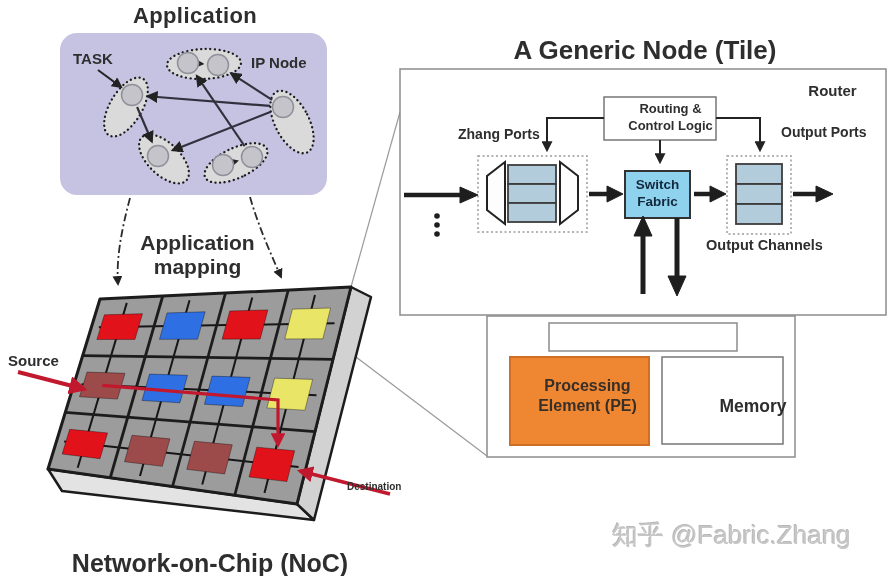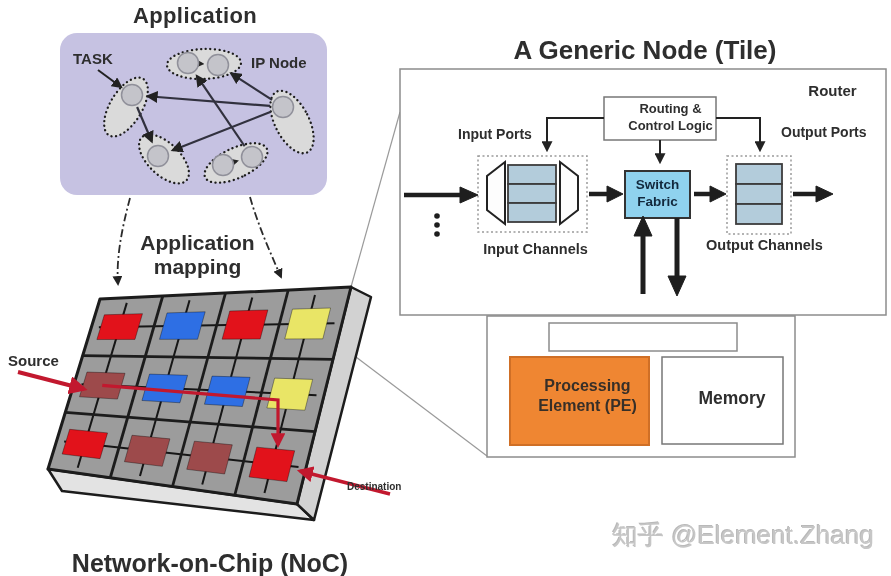--- a/index.html
+++ b/index.html
@@ -18,21 +18,21 @@
   .panel-title{left:440px;top:36px;width:410px;font-size:26px;font-weight:800;}
   .router{left:790px;top:82px;width:85px;text-align:center;font-size:15px;}
   .in-ports{left:458px;top:126px;font-size:14px;}
   .out-ports{left:781px;top:124px;font-size:14px;}
   .rcl{left:604px;top:101px;width:133px;font-size:13px;line-height:1.3;}
   .sf{left:625px;top:177px;width:65px;font-size:13.5px;line-height:1.25;color:#12283c;}
   .in-ch{left:463px;top:241px;width:145px;font-size:14.5px;}
   .out-ch{left:692px;top:237px;width:145px;font-size:14.5px;}
   .ni-title{left:549px;top:327px;width:188px;font-size:17px;}
   .pe{left:510px;top:376px;width:139px;font-size:16px;line-height:1.25;color:#372f28;padding-left:8px;}
-  .mem{left:662px;top:388px;width:140px;font-size:17.5px;}
+  .mem{left:662px;top:396px;width:140px;font-size:17.5px;padding-left:21px;}
   .watermark{left:612px;top:521px;font-size:26px;font-weight:400;color:#c6c6c6;
              text-shadow:1px 1px 0 #ffffff,-1px -1px 0 #b9b9b9;white-space:nowrap;}
 </style>
 </head>
 <body>
 
 <div class="stage">
 
 <svg width="891" height="576" viewBox="0 0 891 576">
   <defs>
@@ -161,26 +161,25 @@
 <div class="lbl app-title ctr">Application</div>
 <div class="lbl task">TASK</div>
 <div class="lbl ipcore">IP Node</div>
 <div class="lbl mapping ctr">Application
 mapping</div>
 <div class="lbl noc-cap ctr">Network-on-Chip (NoC)</div>
 <div class="lbl source">Source</div>
 <div class="lbl dest">Destination</div>
 <div class="lbl panel-title ctr">A Generic Node (Tile)</div>
 <div class="lbl router">Router</div>
-<div class="lbl in-ports">Input Ports</div>
+<div class="lbl in-ports">Zhang Ports</div>
 <div class="lbl out-ports">Output Ports</div>
 <div class="lbl rcl ctr">Routing &amp;
 Control Logic</div>
 <div class="lbl sf ctr">Switch
 Fabric</div>
-<div class="lbl in-ch ctr">Input Channels</div>
 <div class="lbl out-ch ctr">Output Channels</div>
 <div class="lbl pe ctr">Processing
 Element (PE)</div>
 <div class="lbl mem ctr">Memory</div>
-<div class="lbl watermark">知乎 @Element.Zhang</div>
+<div class="lbl watermark">知乎 @Fabric.Zhang</div>
 
 </div>
 
 </body></html>

